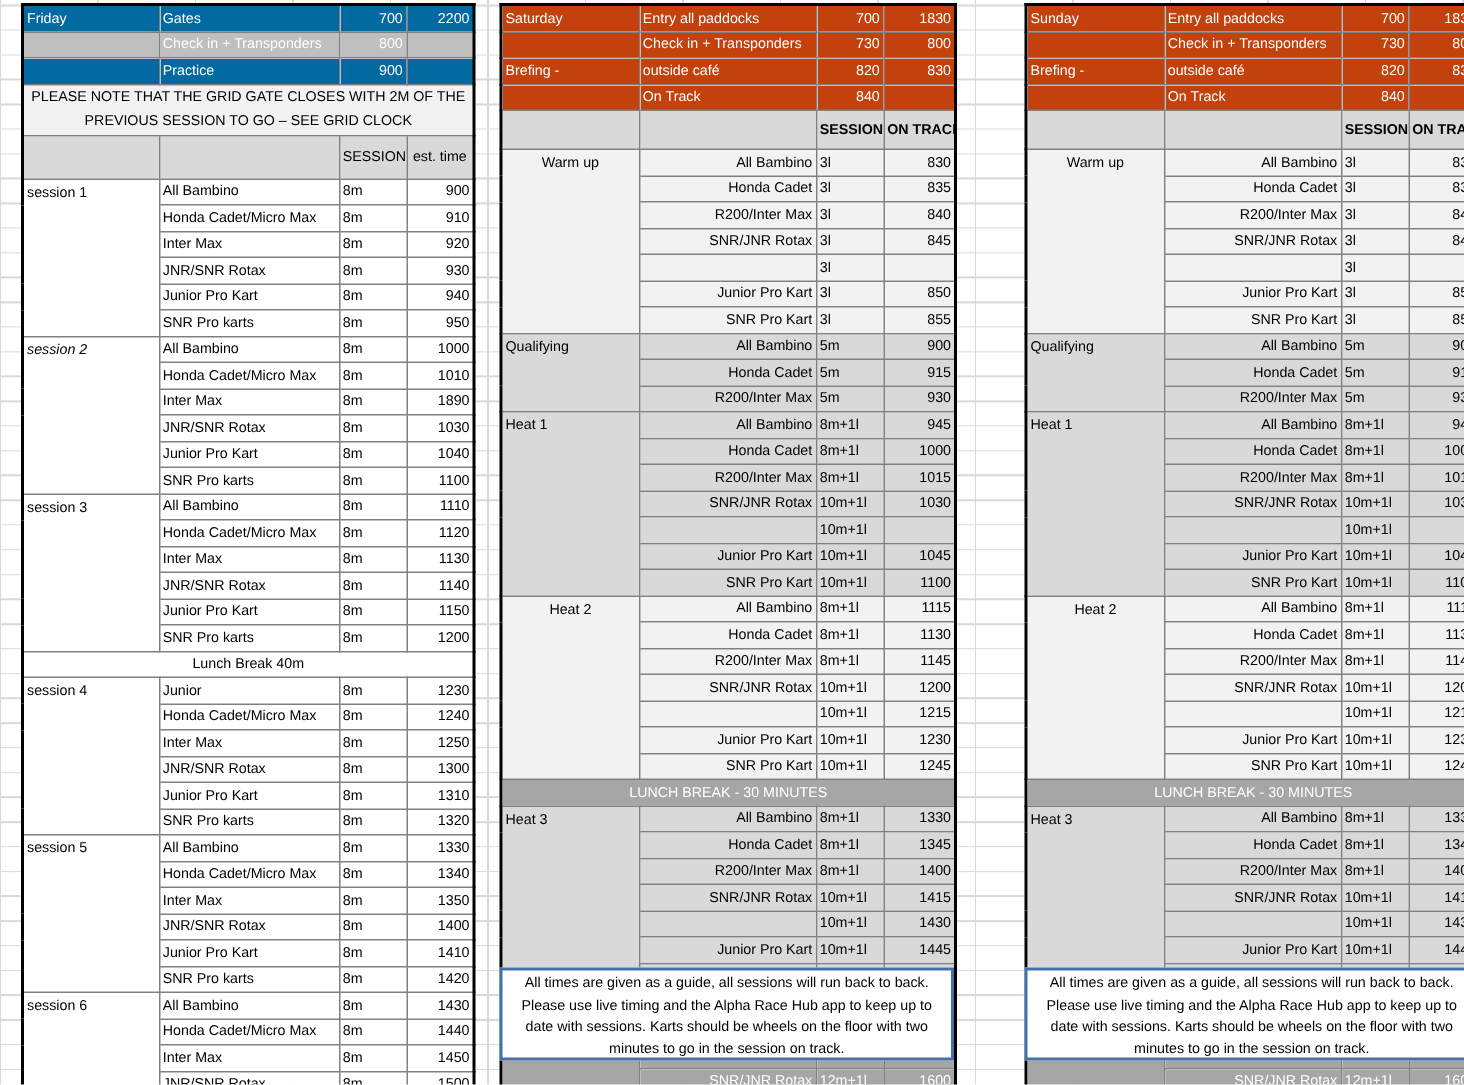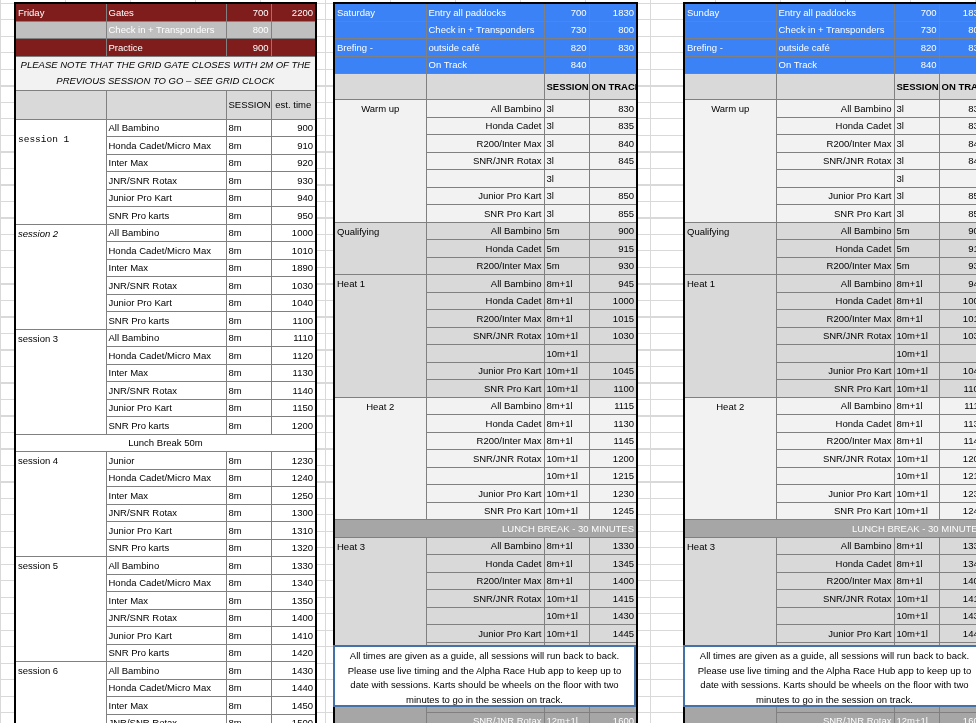--- a/index.html
+++ b/index.html
@@ -36,48 +36,48 @@
   }
   .outer{border:2px solid #000 !important;}
 
   
   #friday{left:14px;top:2px;}
   #friday table{width:301px;}
   .f-c1{width:91px;}
   .f-c2{width:120px;}
   .f-c3{width:45px;}
   .f-c4{width:45px;}
-  .hdr-gray{background:#7f1d1d;color:#ffffff;font-size:10px;}
+  .hdr-gray{background:#0369a1;color:#ffffff;font-size:10px;}
   .hdr-gray2{background:#bfbfbf;color:#ffffff;font-size:10px;}
-  .hdr-white{background:#f2f2f2;color:#000;text-align:center;font-size:10px;font-style:italic;}
+  .hdr-white{background:#f2f2f2;color:#000;text-align:center;font-size:10px;}
   .subhdr{background:#d9d9d9;text-align:center;font-size:8px;line-height:9px;white-space:normal;}
   .subhdr-plain{background:#d9d9d9;}
   .num{text-align:right;}
   .grp{vertical-align:middle;text-align:left;background:#fff;}
   .lunch{text-align:center;background:#ffffff;}
 
   
   #saturday{left:333px;top:2px;}
   #sunday{left:683px;top:2px;}
   .d-table{width:303px;}
   .d-c1{width:92px;}
   .d-c2{width:118px;}
   .d-c3{width:45px;}
   .d-c4{width:48px;}
-  .dh-dark{background:#3b82f6;color:#fff;font-size:10px;}
+  .dh-dark{background:#c2410c;color:#fff;font-size:10px;}
   .dh-sub{background:#d9d9d9;text-align:center;font-size:8px;line-height:9px;white-space:normal;font-weight:bold;}
   .dh-sub-plain{background:#d9d9d9;}
   .grp-light{background:#f2f2f2;text-align:center;vertical-align:middle;}
   .grp-mid{background:#d9d9d9;text-align:left;vertical-align:middle;}
   .grp-dark{background:#a6a6a6;color:#fff;text-align:center;vertical-align:middle;}
   .cell-light{background:#f2f2f2;}
   .cell-mid{background:#d9d9d9;}
   .cell-dark{background:#a6a6a6;color:#fff;}
   .rt{text-align:right;}
-  .lunchbar{background:#a6a6a6;color:#fff;text-align:right;font-size:9.5px;}
+  .lunchbar{background:#a6a6a6;color:#fff;text-align:center;font-size:9.5px;}
   .note{
     position:absolute;
     border:2px solid #4472a8;
     background:#fff;
     text-align:center;
     font-size:9.5px;
     line-height:14.5px;
     padding:2px 4px;
     box-sizing:border-box;
     z-index:3;
@@ -120,21 +120,21 @@
         <tr>
           <td class="hdr-white" colspan="4" style="height: 33px; white-space: normal; line-height: 16px;">PLEASE NOTE THAT THE GRID GATE CLOSES WITH 2M OF THE PREVIOUS SESSION TO GO – SEE GRID CLOCK</td>
         </tr>
         <tr>
           <td class="subhdr-plain"></td>
           <td class="subhdr-plain"></td>
           <td class="subhdr" style="height: 28px;">SESSION TIME</td>
           <td class="subhdr" style="height: 28px; ">est. time</td>
         </tr>
         <tr>
-          <td class="grp" rowspan="6" style="vertical-align: top; padding-top: 12px; font-family: Liberation Mono, monospace;">session 1</td>
+          <td class="grp" rowspan="6" style="vertical-align: top; padding-top: 1px;">session 1</td>
           <td>All Bambino</td>
           <td>8m</td>
           <td class="num">900</td>
         </tr>
         <tr>
           <td>Honda Cadet/Micro Max</td>
           <td>8m</td>
           <td class="num">910</td>
         </tr>
         <tr>
@@ -213,21 +213,21 @@
           <td>Junior Pro Kart</td>
           <td>8m</td>
           <td class="num">1150</td>
         </tr>
         <tr>
           <td>SNR Pro karts</td>
           <td>8m</td>
           <td class="num">1200</td>
         </tr>
         <tr>
-          <td class="lunch" colspan="4">Lunch Break 50m</td>
+          <td class="lunch" colspan="4">Lunch Break 40m</td>
         </tr>
         <tr>
           <td class="grp" rowspan="6" style="vertical-align: top; padding-top: 1px;">session 4</td>
           <td>Junior</td>
           <td>8m</td>
           <td class="num">1230</td>
         </tr>
         <tr>
           <td>Honda Cadet/Micro Max</td>
           <td>8m</td>

